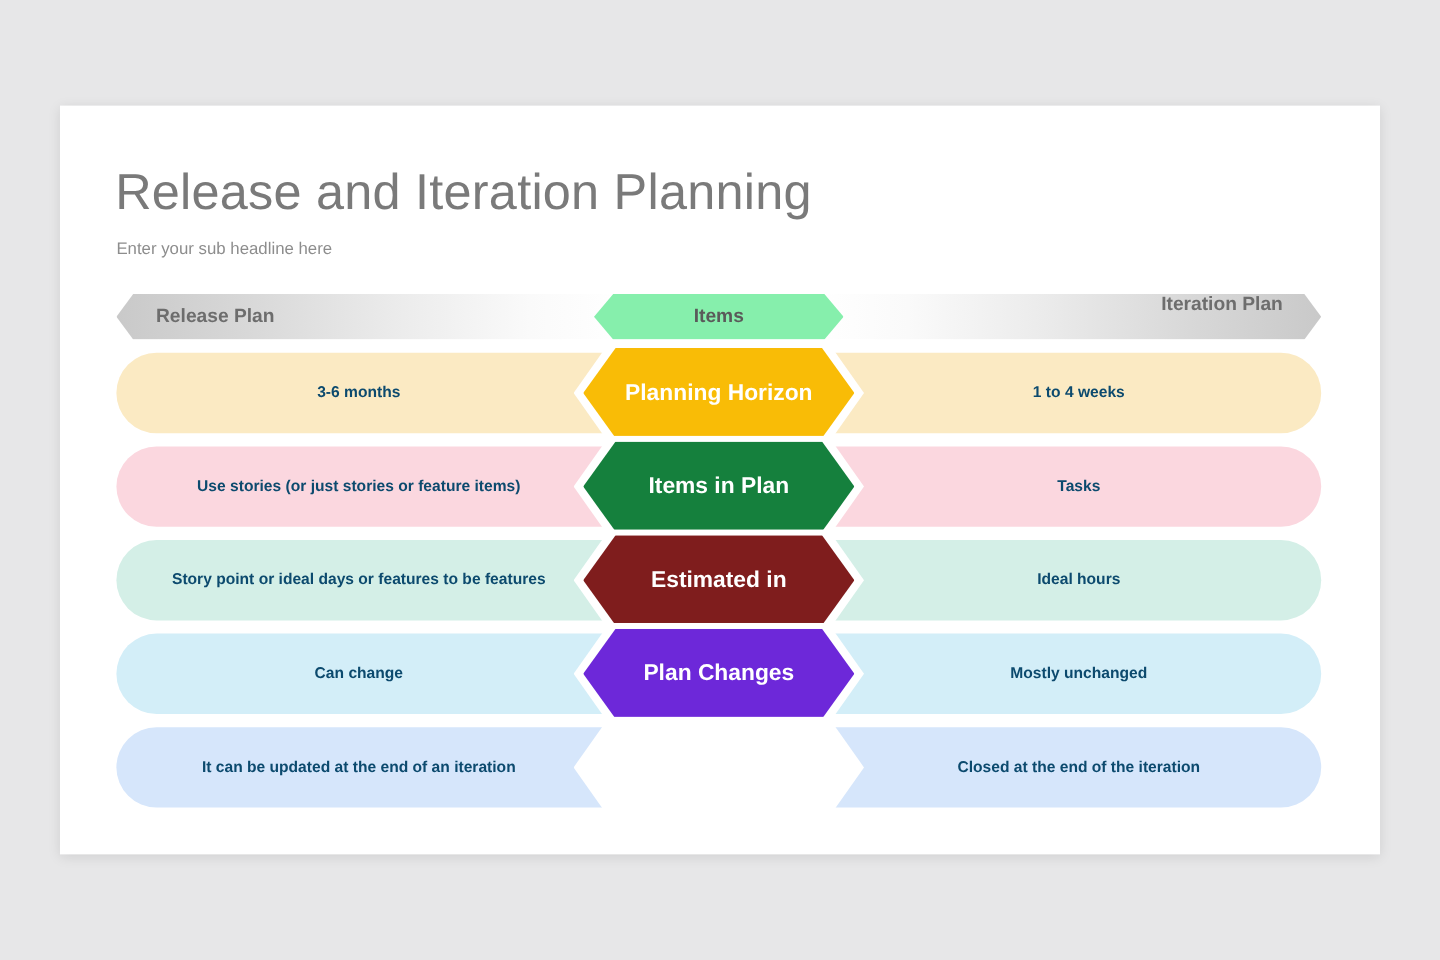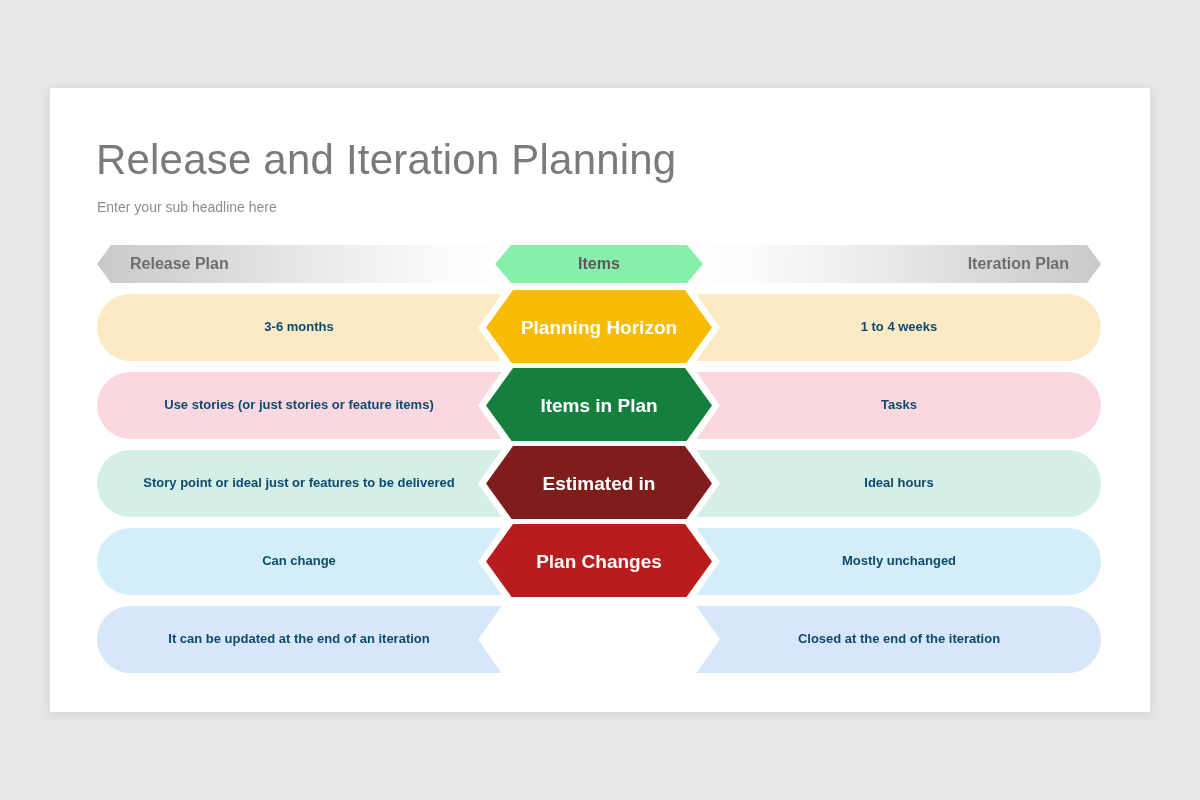--- a/index.html
+++ b/index.html
@@ -78,21 +78,21 @@
   .head-right {
     position: absolute;
     right: 0;
     top: 0;
     width: 420px;
     height: 38px;
     background: linear-gradient(to right, #ffffff 0%, #fafafa 18%, #ebebeb 45%, #d8d8d8 74%, #c9c9c9 100%);
     -webkit-clip-path: polygon(0 0, calc(100% - 14px) 0, 100% 50%, calc(100% - 14px) 100%, 0 100%);
     clip-path: polygon(0 0, calc(100% - 14px) 0, 100% 50%, calc(100% - 14px) 100%, 0 100%);
     display: flex;
-    align-items: center;
+    align-items: flex-start;
     justify-content: flex-end;
   }
   .head-right span {
     margin-right: 32px;
     font-size: 16px;
     font-weight: bold;
     color: #6d6d6d;
   }
   .head-center {
     position: absolute;
@@ -218,35 +218,35 @@
       <div class="cell-left">Use stories (or just stories or feature items)</div>
       <div class="cell-right">Tasks</div>
       <div class="hex-wrap">
         <div class="hex-outer"></div>
         <div class="hex-inner" style="background-color: #15803d;">Items in Plan</div>
       </div>
     </div>
 
     <div class="row">
       <div class="bar" style="background-color: rgb(212, 239, 231);"></div>
-      <div class="cell-left">Story point or ideal just or features to be delivered</div>
+      <div class="cell-left">Story point or ideal days or features to be features</div>
       <div class="cell-right">Ideal hours</div>
       <div class="hex-wrap">
         <div class="hex-outer"></div>
         <div class="hex-inner" style="background-color: #7f1d1d;">Estimated in</div>
       </div>
     </div>
 
     <div class="row">
       <div class="bar" style="background-color: rgb(211, 238, 248);"></div>
       <div class="cell-left">Can change</div>
       <div class="cell-right">Mostly unchanged</div>
       <div class="hex-wrap">
         <div class="hex-outer"></div>
-        <div class="hex-inner" style="background-color: #b91c1c;">Plan Changes</div>
+        <div class="hex-inner" style="background-color: #6d28d9;">Plan Changes</div>
       </div>
     </div>
 
     <div class="row">
       <div class="bar" style="background-color: rgb(214, 230, 251);"></div>
       <div class="cell-left">It can be updated at the end of an iteration</div>
       <div class="cell-right">Closed at the end of the iteration</div>
       <div class="hex-wrap">
         <div class="hex-outer"></div>
       </div>

